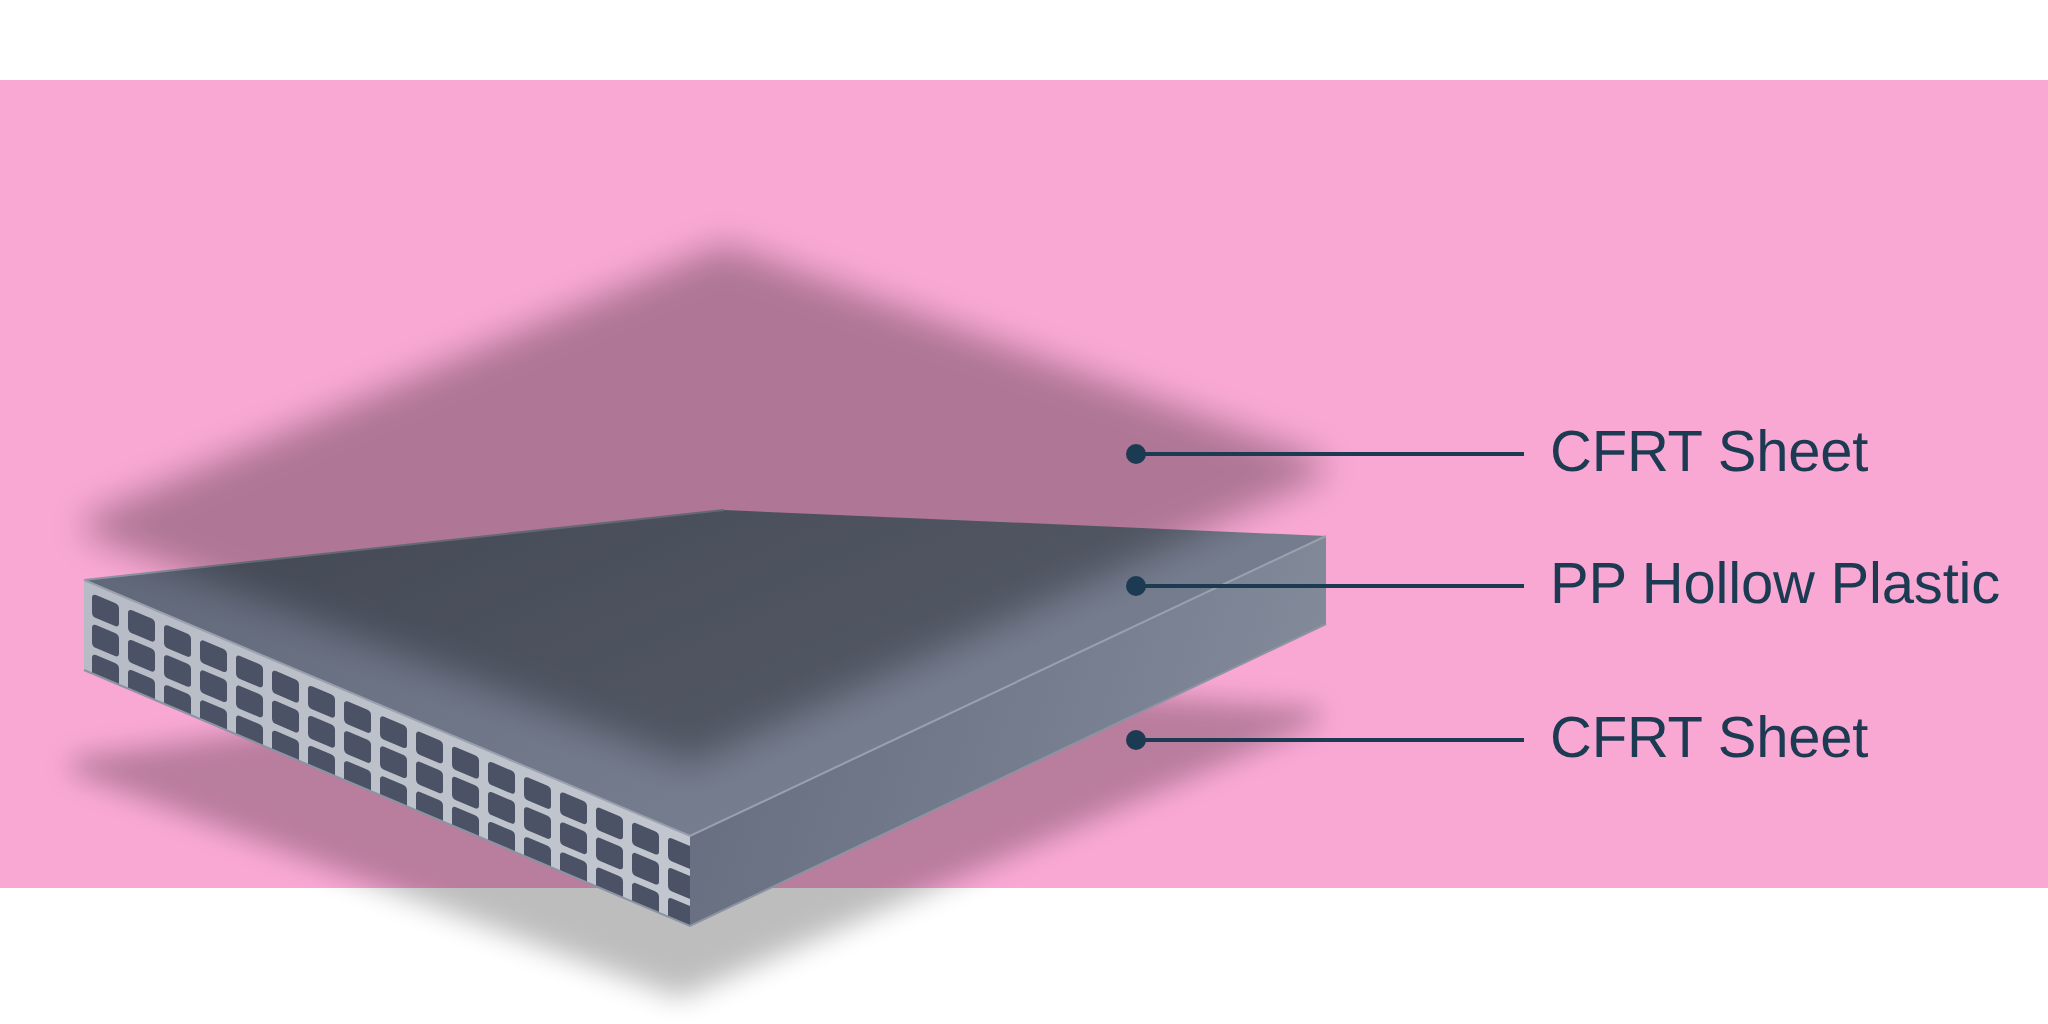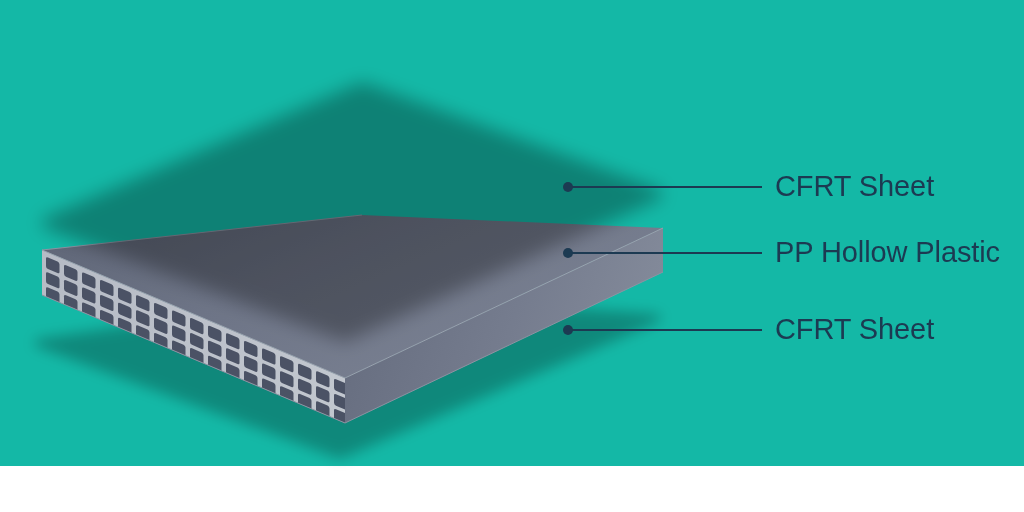--- a/index.html
+++ b/index.html
@@ -10,22 +10,23 @@
   }
   body {
     width: 1024px;
     height: 512px;
     font-family: "Liberation Sans", sans-serif;
     overflow: hidden;
   }
   #diagram-root {
     position: relative;
     width: 1024px;
-    height: 466px;
-    background: #14b8a6;
+    height: 404px;
+    background: #f9a8d4;
+    margin-top: 40px;
   }
   #panel-svg {
     position: absolute;
     top: 0;
     left: 0;
     width: 1024px;
     height: 512px;
     display: block;
   }
   .callout-label {

